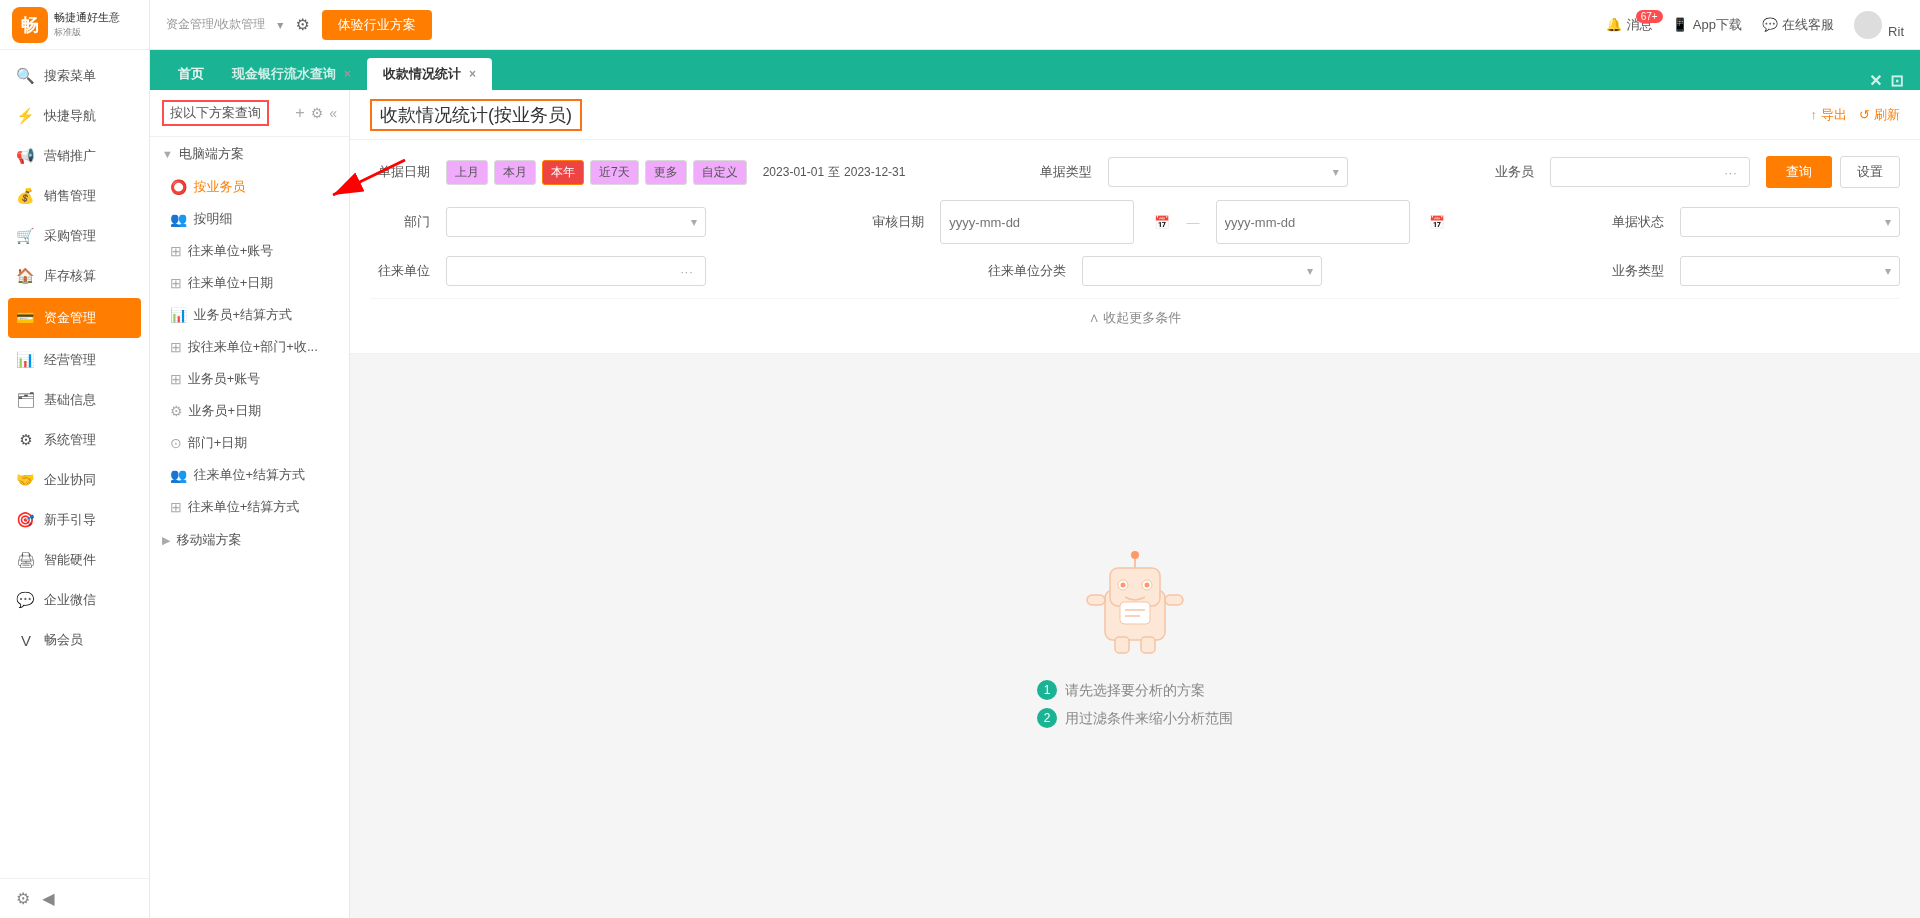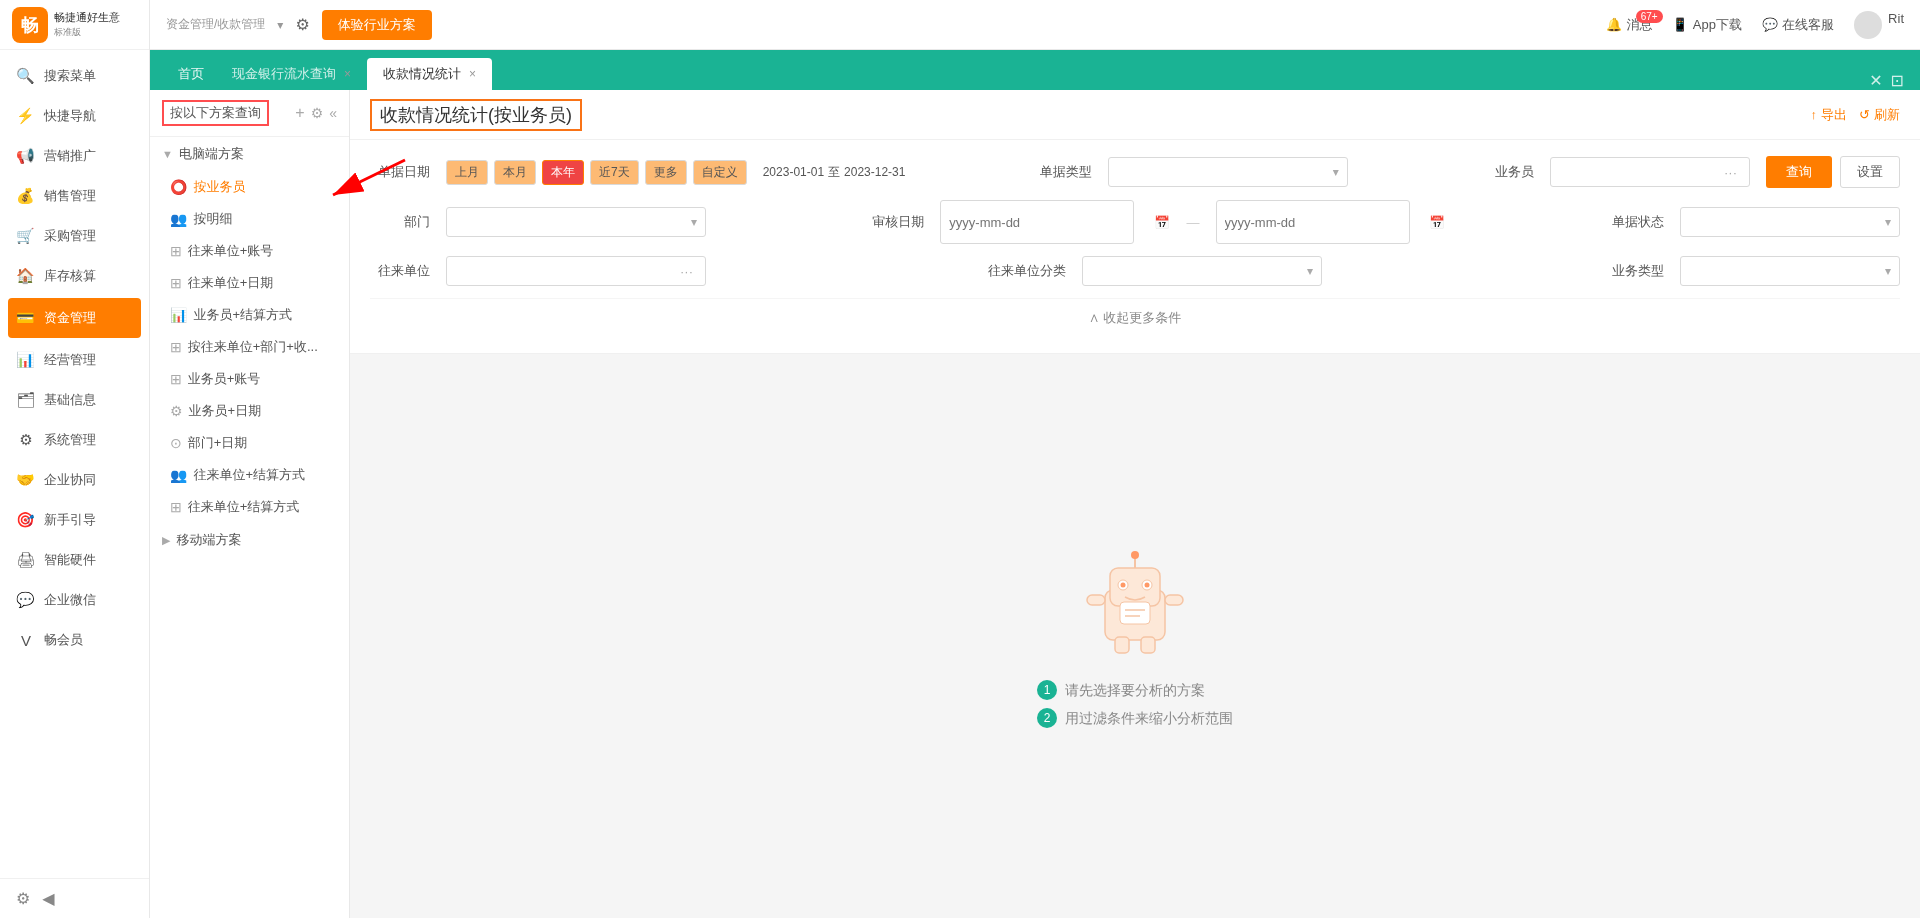--- a/index.html
+++ b/index.html
@@ -58,21 +58,21 @@
       background: #ff4d4f; color: white; font-size: 10px; border-radius: 10px;
       padding: 1px 5px; position: absolute; top: -6px; right: -10px; min-width: 18px; text-align: center;
     }
     .header-app { display: flex; align-items: center; gap: 4px; color: #555; font-size: 13px; cursor: pointer; }
     .header-service { display: flex; align-items: center; gap: 4px; color: #555; font-size: 13px; cursor: pointer; }
     .header-avatar { width: 28px; height: 28px; background: #ddd; border-radius: 50%; }
 
     
     .tab-bar {
       height: 40px; background: #1ab394; display: flex; align-items: flex-end;
-      padding: 0 16px; gap: 0;
+      padding: 0 16px; gap: 0; font-weight: bold;
     }
     .tab-item {
       height: 32px; padding: 0 16px; display: flex; align-items: center;
       color: rgba(255,255,255,0.8); font-size: 13px; cursor: pointer;
       border-radius: 4px 4px 0 0; gap: 8px;
     }
     .tab-item.active { background: #fff; color: #333; }
     .tab-item .tab-close { color: #999; font-size: 12px; cursor: pointer; }
     .tab-home { color: rgba(255,255,255,0.9); font-size: 13px; padding: 0 12px; height: 32px; display: flex; align-items: center; cursor: pointer; }
     .tab-bar-right {
@@ -132,21 +132,21 @@
     .filter-area {
       background: #fff; padding: 16px 20px;
       border-bottom: 1px solid #f0f0f0;
     }
     .filter-row { display: flex; align-items: center; gap: 16px; margin-bottom: 12px; flex-wrap: wrap; }
     .filter-row:last-child { margin-bottom: 0; }
     .filter-label { color: #555; font-size: 13px; white-space: nowrap; min-width: 60px; text-align: right; }
     .filter-date-group { display: flex; align-items: center; gap: 6px; }
     .date-btn {
       padding: 3px 8px; border: 1px solid #d9d9d9; border-radius: 3px;
-      font-size: 12px; color: #555; cursor: pointer; background: #fdba74;
+      font-size: 12px; color: #555; cursor: pointer; background: #f0abfc;
     }
     .date-btn.active { background: #ef4444; color: white; border-color: #ff7d00; }
     .filter-select {
       min-width: 200px; height: 30px; border: 1px solid #d9d9d9; border-radius: 3px;
       padding: 0 8px; font-size: 13px; color: #555; background: #fff;
       display: flex; align-items: center; justify-content: space-between; cursor: pointer;
     }
     .filter-select .select-arrow { color: #aaa; font-size: 12px; }
     .filter-input {
       height: 44px; border: 1px solid #d9d9d9; border-radius: 3px;
@@ -284,21 +284,21 @@
         <span class="badge-red">67+</span>
       </div>
       <div class="header-app">
         <span>📱</span>
         <span>App下载</span>
       </div>
       <div class="header-service">
         <span>💬</span>
         <span>在线客服</span>
       </div>
-      <div style="display:flex;align-items:flex-start;gap:6px;">
+      <div style="display:flex;align-items:flex-end;gap:6px;">
         <div class="header-avatar"></div>
         <span style="font-size:13px;color:#555;">Rit</span>
       </div>
     </div>
   </div>
 
   <div class="tab-bar">
     <div class="tab-home">
       <span>首页</span>
     </div>

